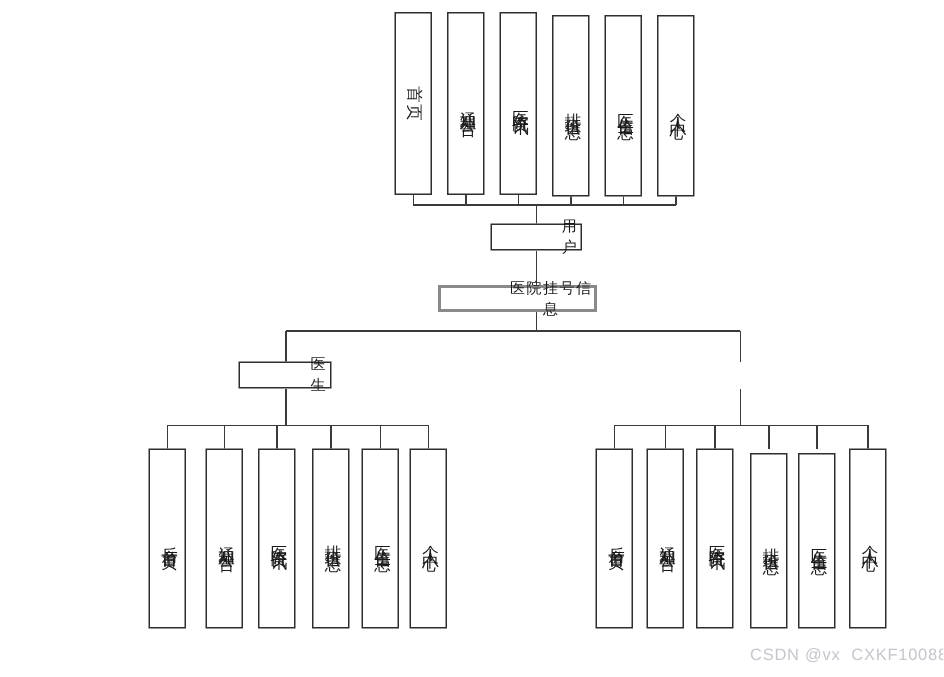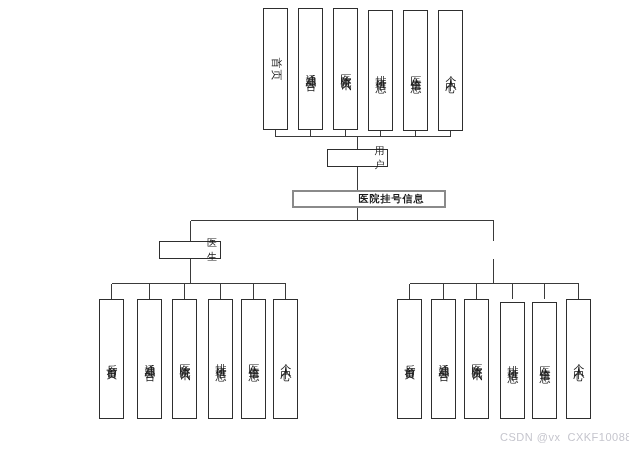--- a/index.html
+++ b/index.html
@@ -92,21 +92,21 @@
     <span class="vtext">医生信息</span>
   </div>
   <div class="node vbox" style="left:438px; top:10px; height:121px;">
     <span class="vtext">个人中心</span>
   </div>
 
   <div class="node hnode" style="left:327px; top:149px; width:61px; height:18px;">
     <span>用户</span>
   </div>
 
-  <div class="node hnode thick" style="left:292px; top:190px; width:154px; height:18px;font-weight:bold;">
+  <div class="node hnode thick" style="left:292px; top:190px; width:106px; height:18px;">
     <span>医院挂号信息</span>
   </div>
 
   <div class="node hnode" style="left:159px; top:241px; width:62px; height:18px;">
     <span>医生</span>
   </div>
 
 
   <div class="node vbox" style="left:99px; top:299px; height:120px;">
     <span class="vtext">后台首页</span>

